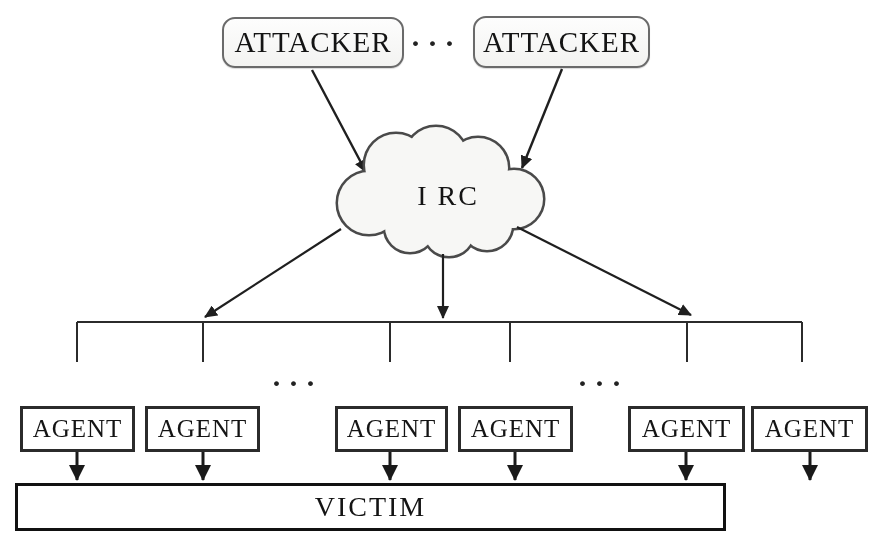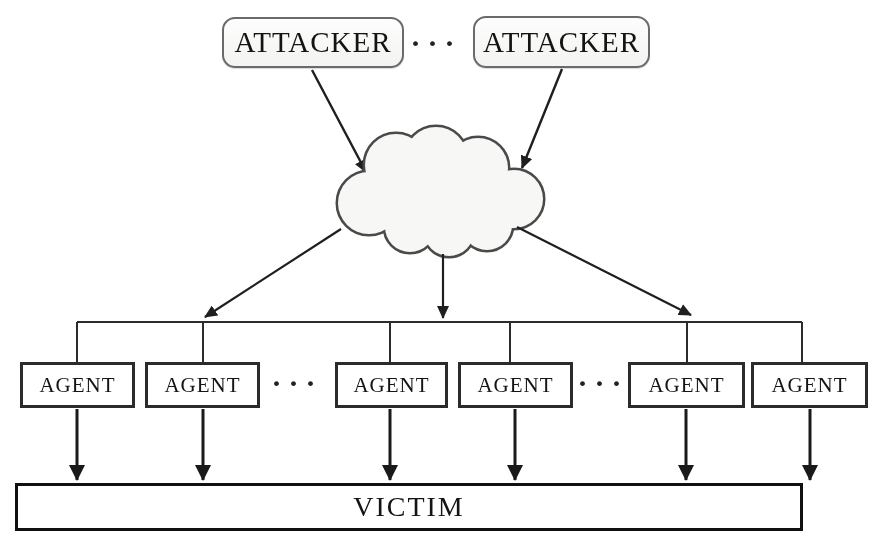--- a/index.html
+++ b/index.html
@@ -33,22 +33,23 @@
   .attacker {
     border: 2px solid #6a6a6a;
     border-radius: 13px;
     background: linear-gradient(#fdfdfd, #f3f3f1);
     box-shadow: 0 1px 1px rgba(0,0,0,0.15);
     font-size: 29px;
     letter-spacing: 1px;
   }
   .agent {
     border: 3px solid #2b2b2b;
-    font-size: 21px;
+    font-size: 25px;
     letter-spacing: 1px;
+    margin-top: 44px;
   }
   .victim {
     border: 3px solid #111111;
     font-size: 28px;
     letter-spacing: 2px;
   }
   .dots {
     position: absolute;
     font-size: 30px;
     font-weight: bold;
@@ -136,20 +137,21 @@
     <span>ATTACKER</span>
   </div>
 
   <div class="dots" style="left:405px; top:26px; width:62px;">···</div>
 
   <div class="node attacker" style="left:473px; top:16px; width:177px; height:52px;">
     <span>ATTACKER</span>
   </div>
 
 
+  <div class="irc-label" style="left:393px; top:180px; width:110px;">I RC</div>
 
   <div class="node agent" style="left:20px; top:362px; width:115px; height:46px;">
     <span>AGENT</span>
   </div>
   <div class="node agent" style="left:145px; top:362px; width:115px; height:46px;">
     <span>AGENT</span>
   </div>
 
   <div class="dots" style="left:268px; top:366px; width:58px;">···</div>
 
@@ -162,17 +164,17 @@
 
   <div class="dots" style="left:574px; top:366px; width:58px;">···</div>
 
   <div class="node agent" style="left:628px; top:362px; width:117px; height:46px;">
     <span>AGENT</span>
   </div>
   <div class="node agent" style="left:751px; top:362px; width:117px; height:46px;">
     <span>AGENT</span>
   </div>
 
-  <div class="node victim" style="left:15px; top:483px; width:788px; height:48px;">
+  <div class="node victim" style="left:15px; top:483px; width:711px; height:48px;">
     <span>VICTIM</span>
   </div>
 
 </div>
 
 </body></html>

